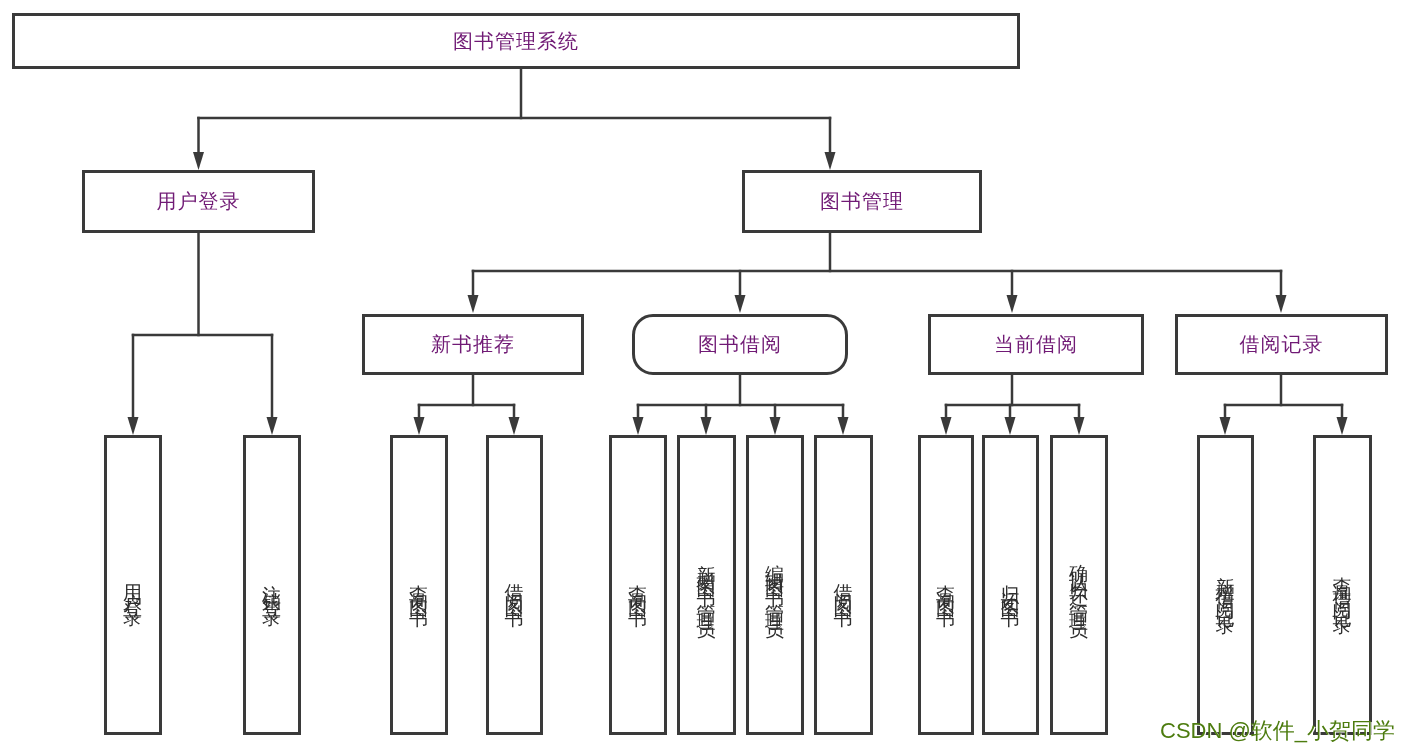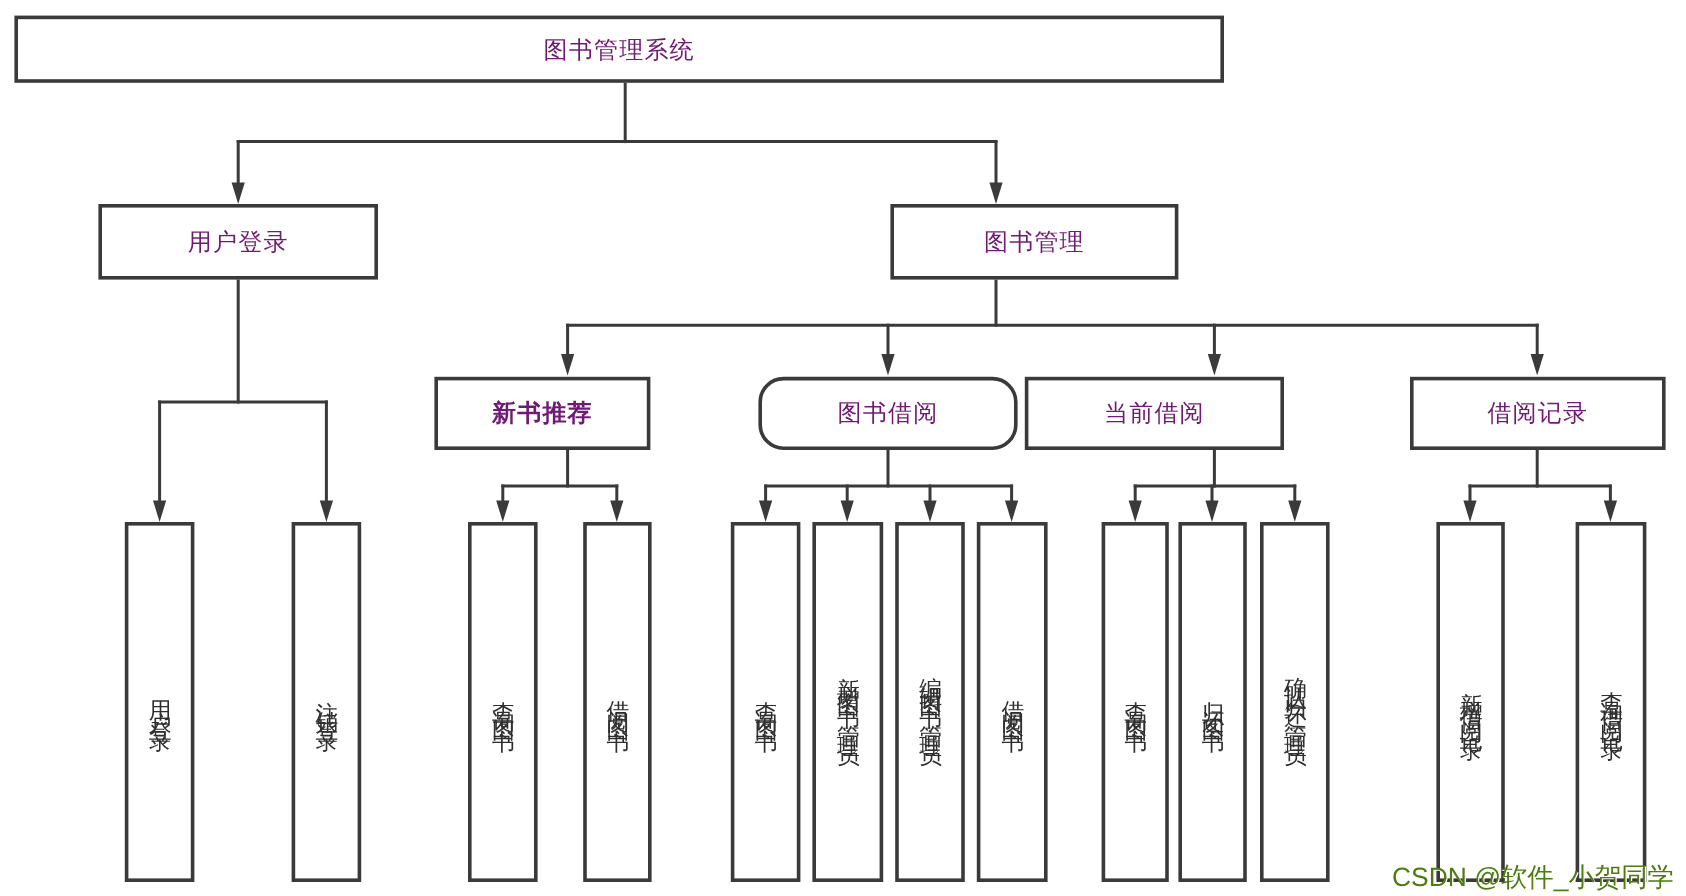--- a/index.html
+++ b/index.html
@@ -122,23 +122,23 @@
     <line x1="1342" y1="405" x2="1342" y2="421"></line>
     <polygon points="1219.5,417 1230.5,417 1225,435"></polygon>
     <polygon points="1336.5,417 1347.5,417 1342,435"></polygon>
   </svg>
 
   <div class="box" style="left:12px;top:13px;width:1008px;height:56px;">图书管理系统</div>
 
   <div class="box" style="left:82px;top:170px;width:233px;height:63px;">用户登录</div>
   <div class="box" style="left:710px;top:170px;width:240px;height:63px;margin-left:32px;">图书管理</div>
 
-  <div class="box" style="left:362px;top:314px;width:180px;height:61px;font-weight:bold;">新书推荐</div>
+  <div class="box" style="left:362px;top:314px;width:222px;height:61px;">新书推荐</div>
   <div class="box" style="left:632px;top:314px;width:216px;height:61px;border-radius:21px;">图书借阅</div>
-  <div class="box" style="left:854px;top:314px;width:216px;height:61px;">当前借阅</div>
+  <div class="box" style="left:928px;top:314px;width:216px;height:61px;">当前借阅</div>
   <div class="box" style="left:1175px;top:314px;width:213px;height:61px;">借阅记录</div>
 
   <div class="leaf" style="left:104px;top:435px;width:58px;height:300px;">
     <span class="vtext">用户登录</span>
   </div>
   <div class="leaf" style="left:243px;top:435px;width:58px;height:300px;">
     <span class="vtext">注销登录</span>
   </div>
 
   <div class="leaf" style="left:390px;top:435px;width:58px;height:300px;">

